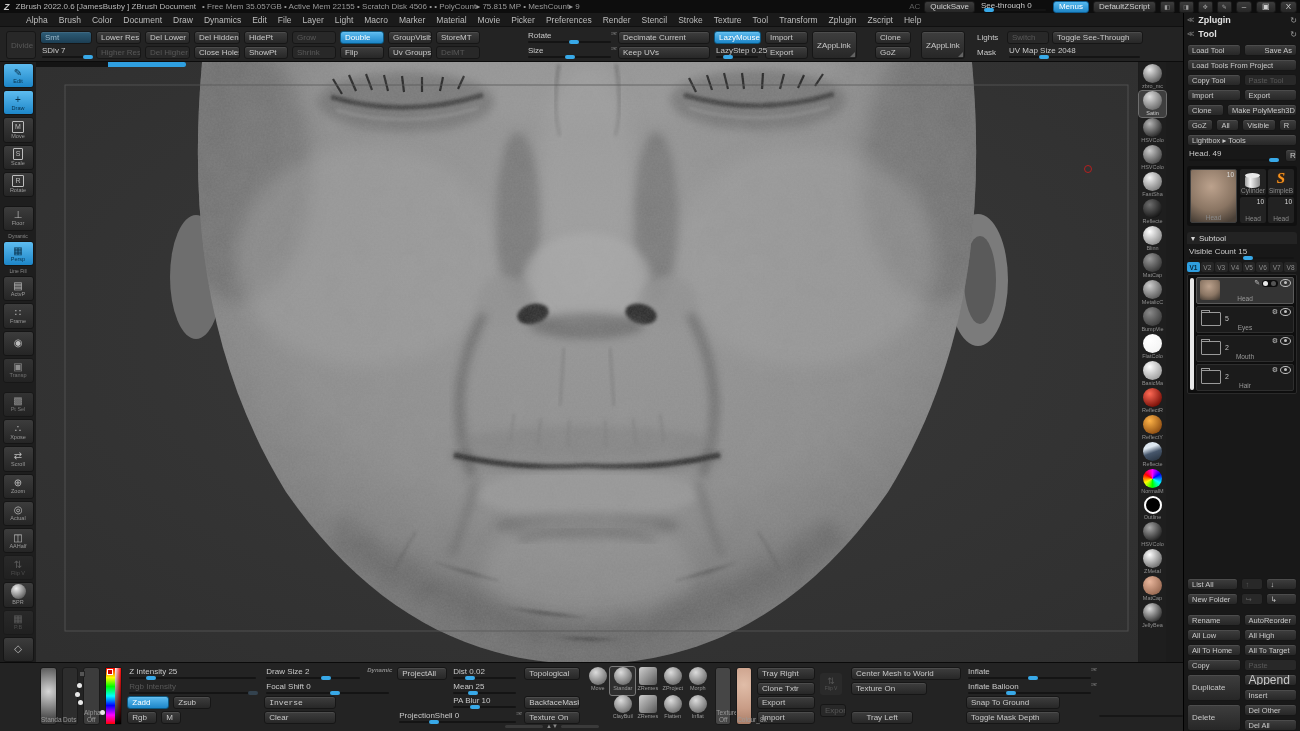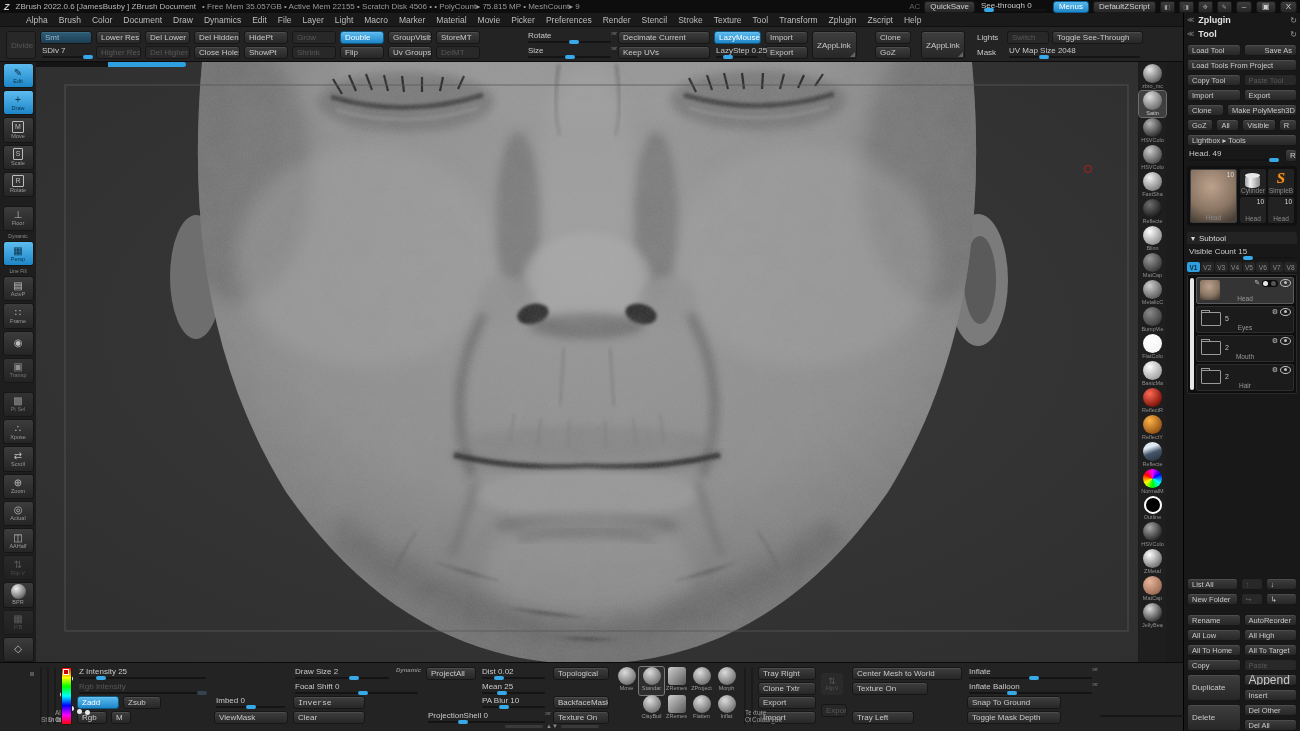--- a/index.html
+++ b/index.html
@@ -938,28 +938,20 @@
         </div>
         <div class="row">
           <div class="btn" style="width: 30px;">
             <span>Rgb</span>
           </div>
           <div class="btn" style="width: 20px;">
             <span>M</span>
           </div>
         </div>
       </div>
-      <div class="bcol" style="width: 74px; flex-shrink: 0;">
-        <div style="height: 13px;"></div>
-        <div style="height: 13px;"></div>
-        <div class="slider"><span class="slab">Imbed 0</span><div class="trk"></div><div class="hnd" style="left: 50%;"></div></div>
-        <div class="btn">
-          <span>ViewMask</span>
-        </div>
-      </div>
       <div class="bcol" style="width: 128px; flex-shrink: 0;">
         <div class="row">
           <div class="slider" style="flex: 1 1 0%;"><span class="slab">Draw Size 2</span><div class="trk"></div><div class="hnd" style="left: 62%;"></div></div>
           <span style="font-size: 6px; color: rgb(138, 138, 138); font-weight: bold; font-style: italic;">Dynamic</span>
         </div>
         <div class="slider"><span class="slab">Focal Shift 0</span><div class="trk"></div><div class="hnd" style="left: 55%;"></div></div>
         <div class="btn" style="width: 72px; font-family: Liberation Mono, monospace;">
           <span>Inverse</span>
         </div>
         <div class="btn" style="width: 72px;">
@@ -1063,21 +1055,21 @@
         </div>
       </div>
       <div class="bcol" style="width: 110px; flex-shrink: 0;">
         <div class="btn">
           <span>Center Mesh to World</span>
         </div>
         <div class="btn" style="width: 76px;">
           <span>Texture On</span>
         </div>
         <div style="height: 13px;"></div>
-        <div class="btn" style="width: 62px;">
+        <div class="btn" style="width: 62px; justify-content: center;">
           <span>Tray Left</span>
         </div>
       </div>
       <div class="bcol" style="width: 128px; flex-shrink: 0;">
         <div class="slider"><span class="slab">Inflate</span><div class="trk"></div><div class="hnd" style="left: 52%;"></div><span class="marks">≡▾z</span></div>
         <div class="slider"><span class="slab">Inflate Balloon</span><div class="trk"></div><div class="hnd" style="left: 35%;"></div><span class="marks">≡▾z</span></div>
         <div class="btn" style="width: 94px;">
           <span>Snap To Ground</span>
         </div>
         <div class="btn" style="width: 94px;">

